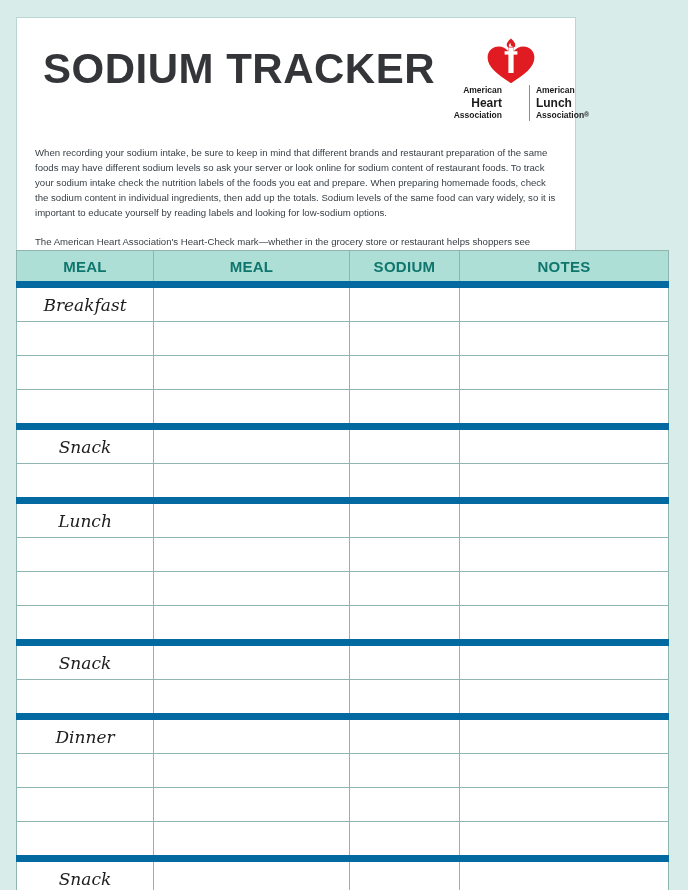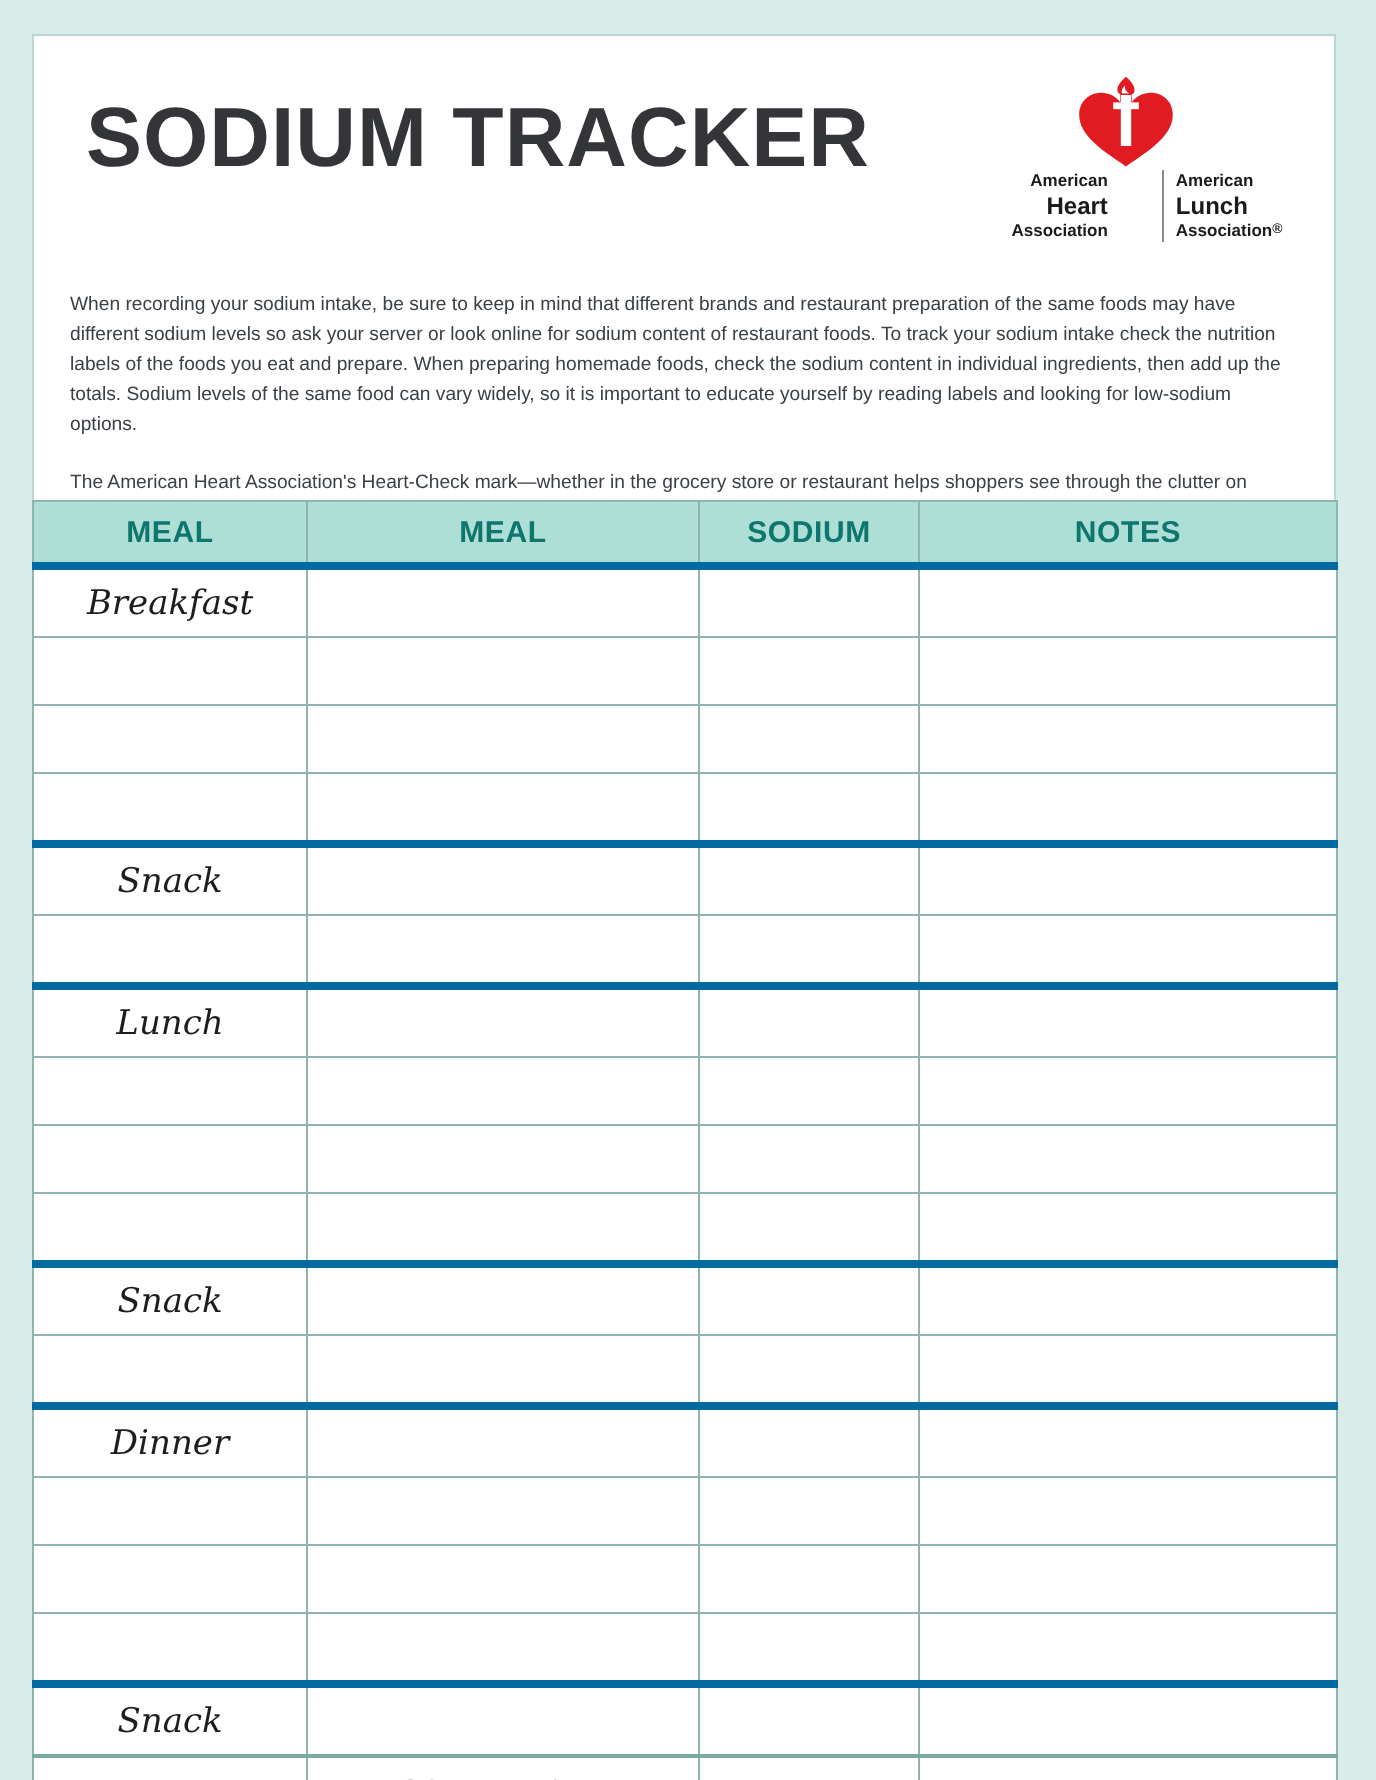--- a/index.html
+++ b/index.html
@@ -20,21 +20,21 @@
     width: 688px;
     height: 890px;
     box-sizing: border-box;
   }
 
   
   .card {
     position: absolute;
     left: 16px;
     top: 17px;
-    width: 652px;
+    width: 560px;
     box-sizing: border-box;
     background: #ffffff;
     border: 1px solid #b9d6d2;
     padding: 0;
   }
 
   .card-inner {
     padding: 14px 14px 12px 14px;
   }
 
@@ -152,21 +152,21 @@
     letter-spacing: 0.3px;
     border-color: #8fb5b0;
   }
 
   .tracker tbody td {
     height: 33px;
   }
 
   
   .tracker tbody tr.group-start > td {
-    border-top: 4px solid #0369a1;
+    border-top: 7px solid #0369a1;
   }
 
   .meal-label {
     font-family: "DejaVu Serif", serif;
     font-style: italic;
     font-size: 17px;
     color: #1d1d1d;
     text-align: center;
     padding: 0 4px 2px 4px;
     white-space: nowrap;

